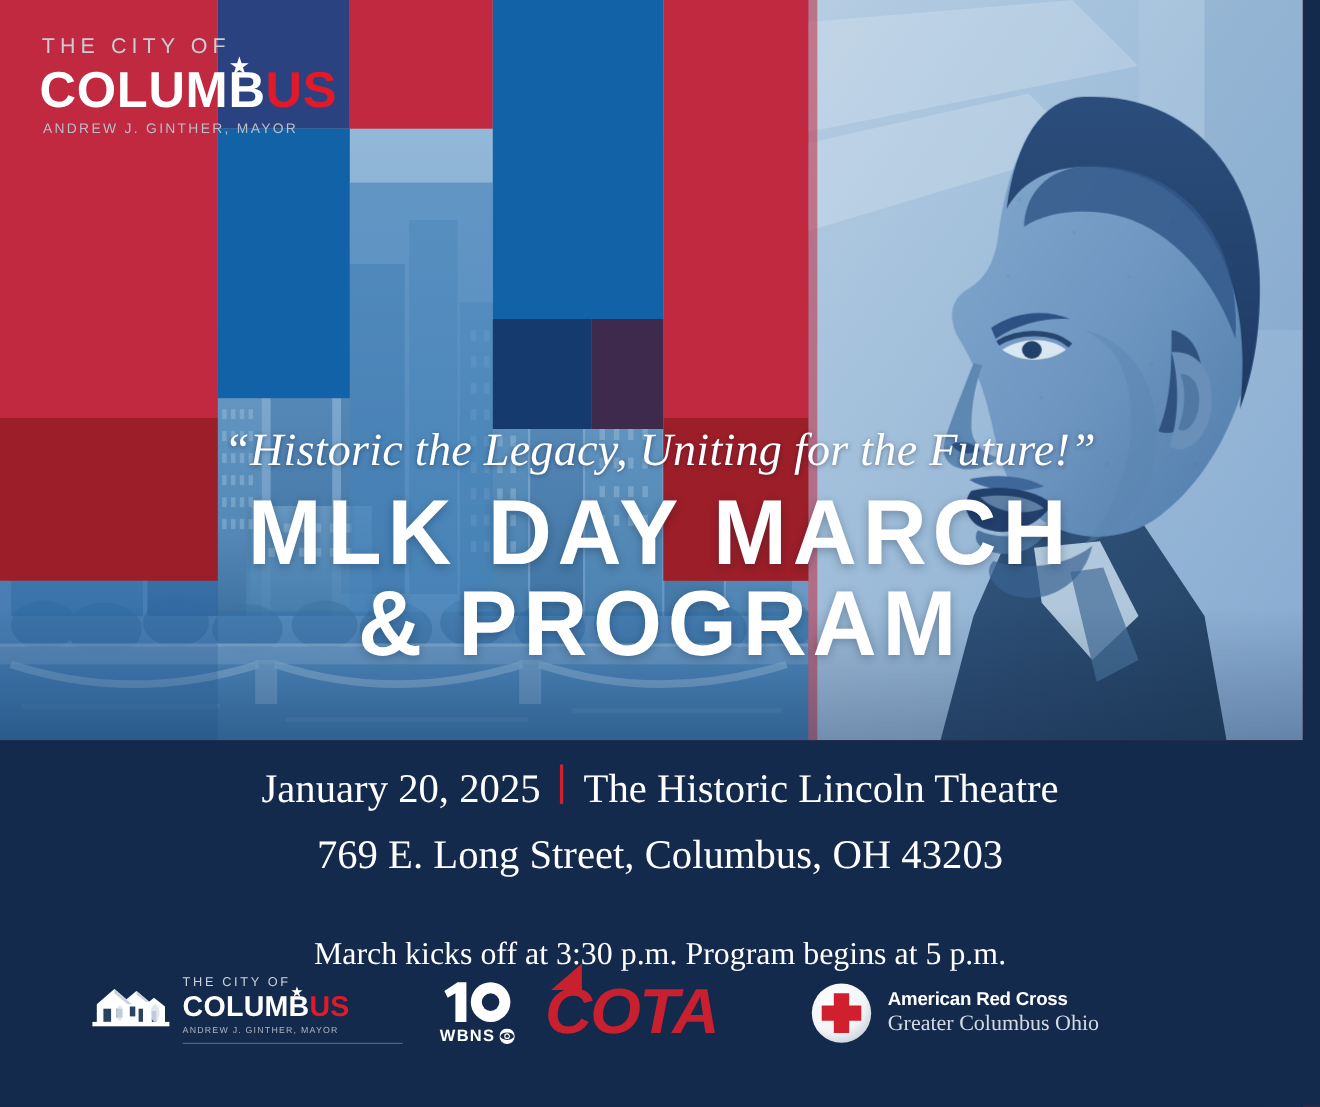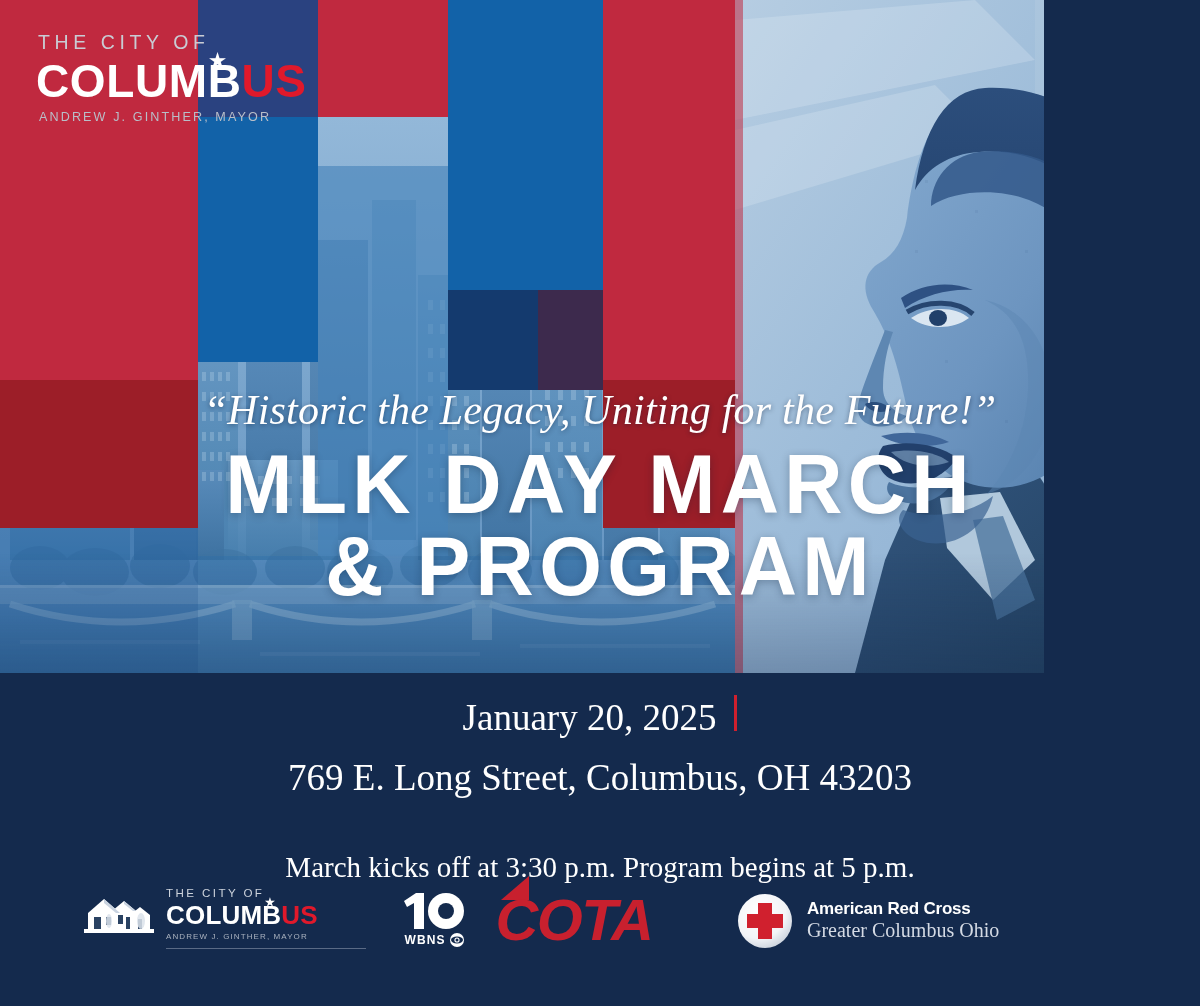--- a/index.html
+++ b/index.html
@@ -4,21 +4,21 @@
 <style>
   * { box-sizing: border-box; margin: 0; padding: 0; }
   html, body {
     width: 1200px; height: 1006px;
     background: #142a4d;
     font-family: "Liberation Sans", sans-serif;
     overflow: hidden;
   }
   #poster {
     position: relative;
-    width: 1044px; height: 1006px;
+    width: 1184px; height: 1006px;
     background: #142a4d;
     overflow: hidden;
   }
 
   
   .hero {
     position: absolute; left: 0; top: 0;
     width: 1200px; height: 673px;
     overflow: hidden;
     background: #c0293f;
@@ -151,21 +151,21 @@
     letter-spacing: 1.1px; line-height: 1.18; color: #a8b2c2;
   }
 
   
   .wbns { position: absolute; left: 398px; top: 2px; width: 72px; text-align: center; }
   .wbns-10 { display: block; }
   .wbns-row {
     display: flex; align-items: center; justify-content: center; gap: 4px;
     margin-top: 2px;
   }
-  .wbns-txt { font-size: 12px; font-weight: 700; letter-spacing: 1.1px; color: #ffffff; }
+  .wbns-txt { font-size: 15px; font-weight: 700; letter-spacing: 1.1px; color: #ffffff; }
 
   
   .cota { position: absolute; left: 497px; top: 6px; }
   .cota-inner { position: relative; font-style: italic; }
   .cota-word {
     font-size: 58px; font-weight: 700; color: #c8202e;
     letter-spacing: -1.5px; line-height: 1; transform: scaleX(1.02);
   }
   .cota-tri { position: absolute; left: 2px; top: -17px; }
 
@@ -547,20 +547,21 @@
       </div>
     </div>
   </div>
 
   <div class="footer">
 
     <div class="details">
       <div class="line1">
         <span>January 20, 2025</span>
         <span class="divider-red"></span>
+        <span>The Historic Lincoln Theatre</span>
       </div>
       <div class="line2">769 E. Long Street, Columbus, OH 43203</div>
       <div class="line3">March kicks off at 3:30 p.m. Program begins at 5 p.m.</div>
     </div>
 
     <div class="sponsors">
 
       <div class="dept">
         <div class="dept-top">
           <svg class="house-icon" viewBox="0 0 74 46">

